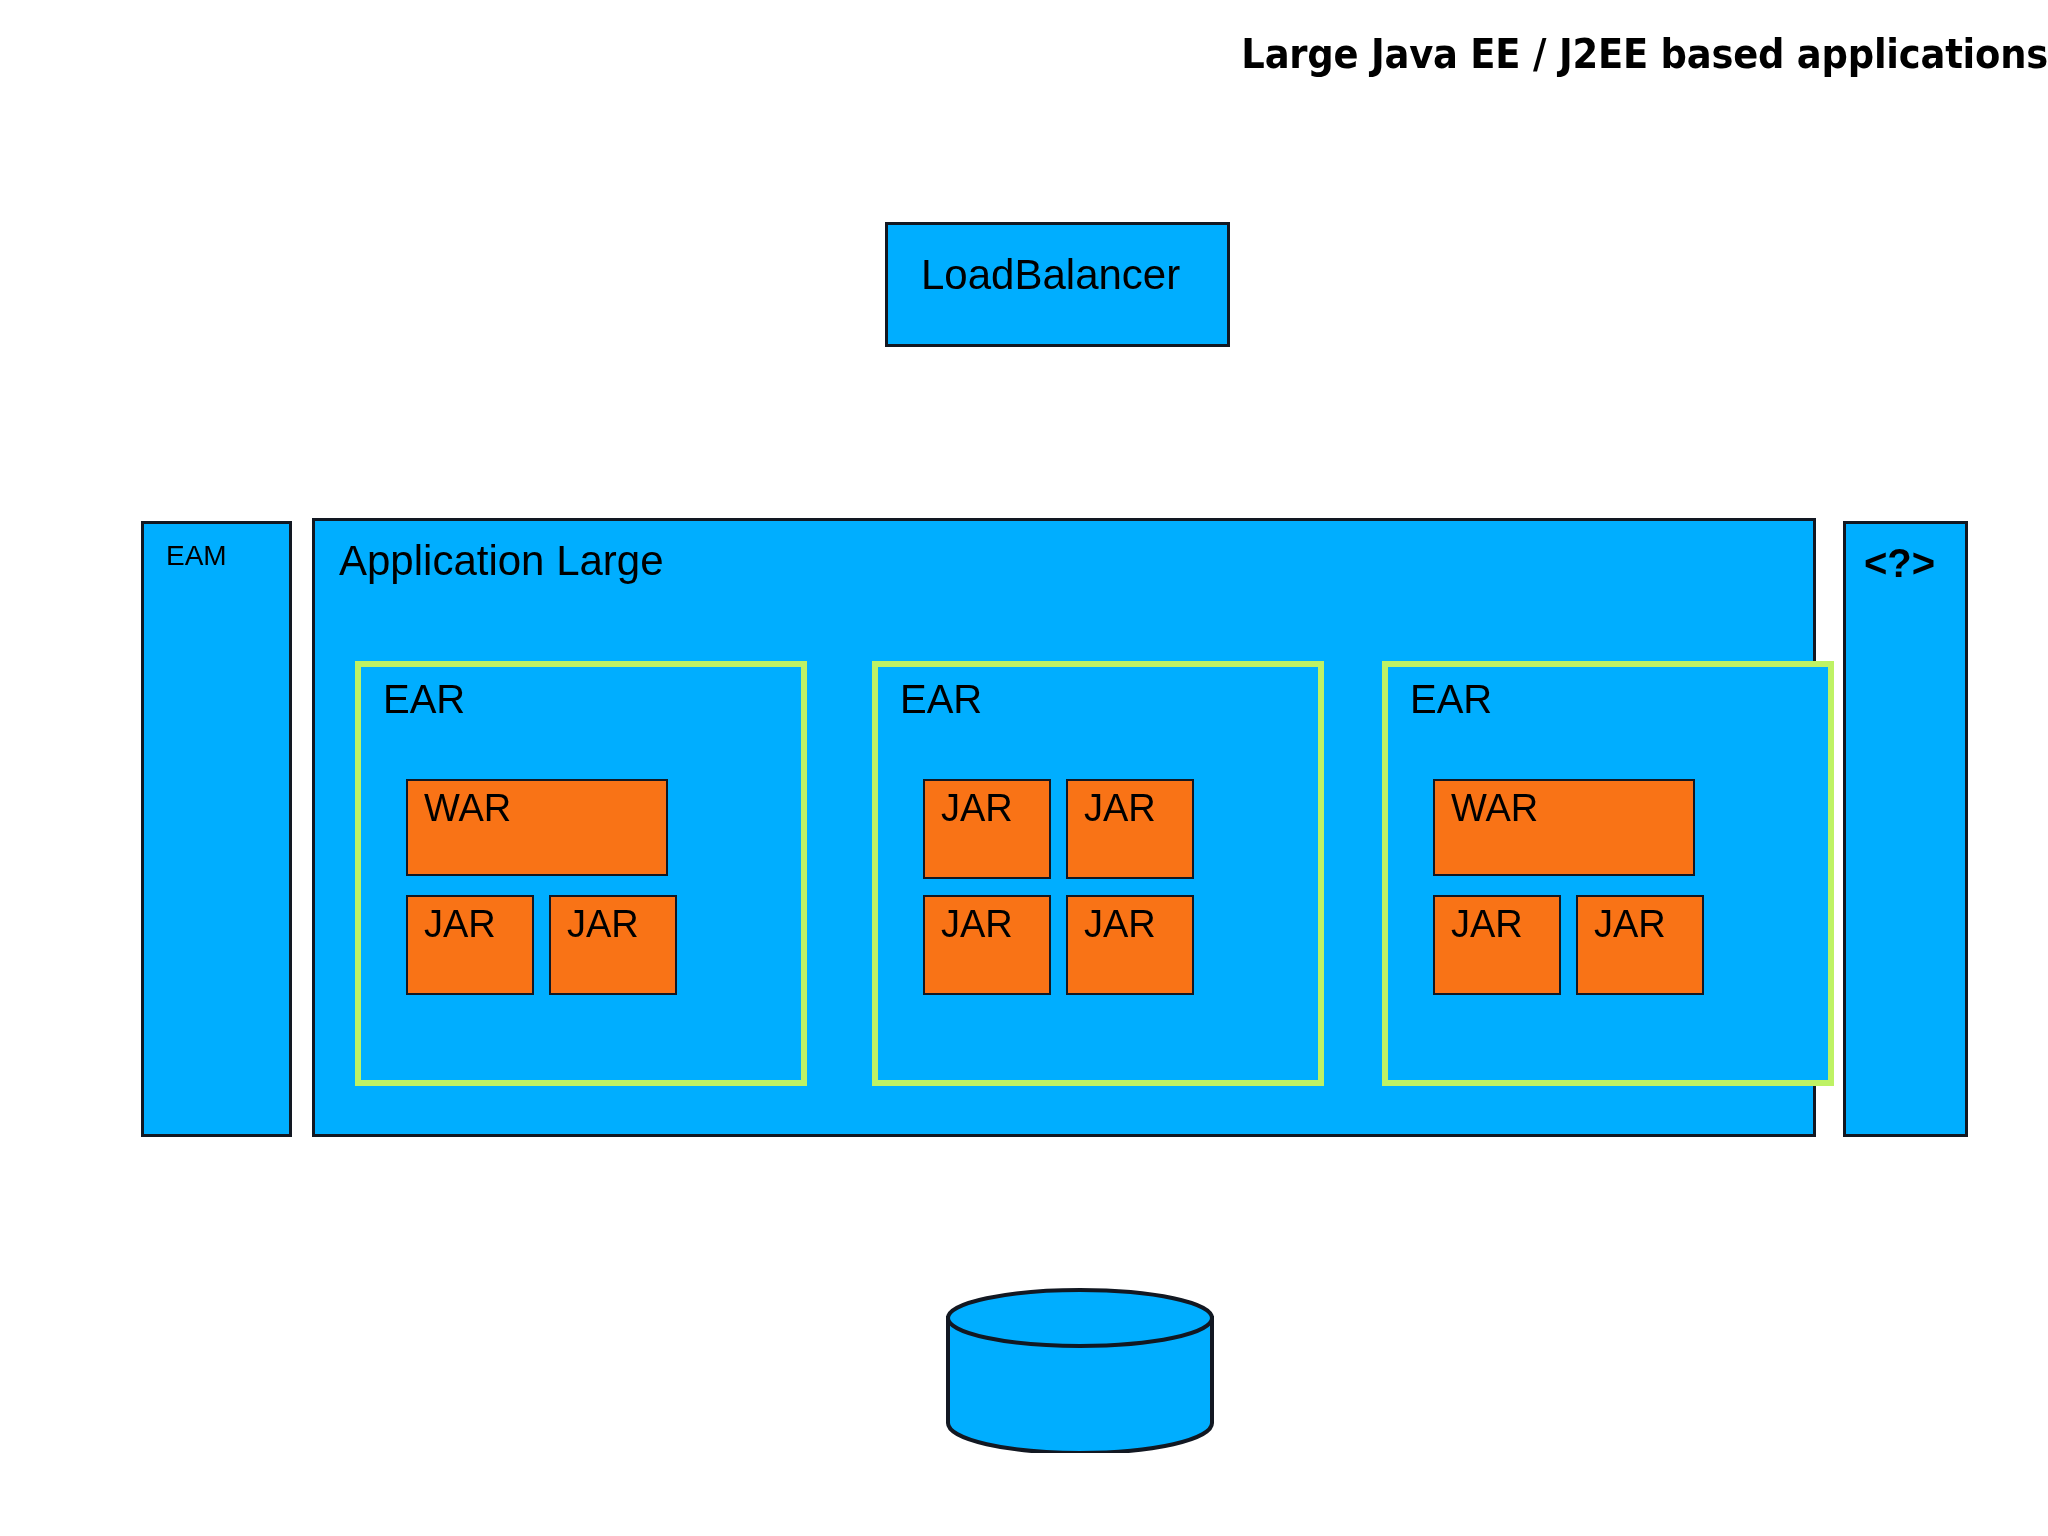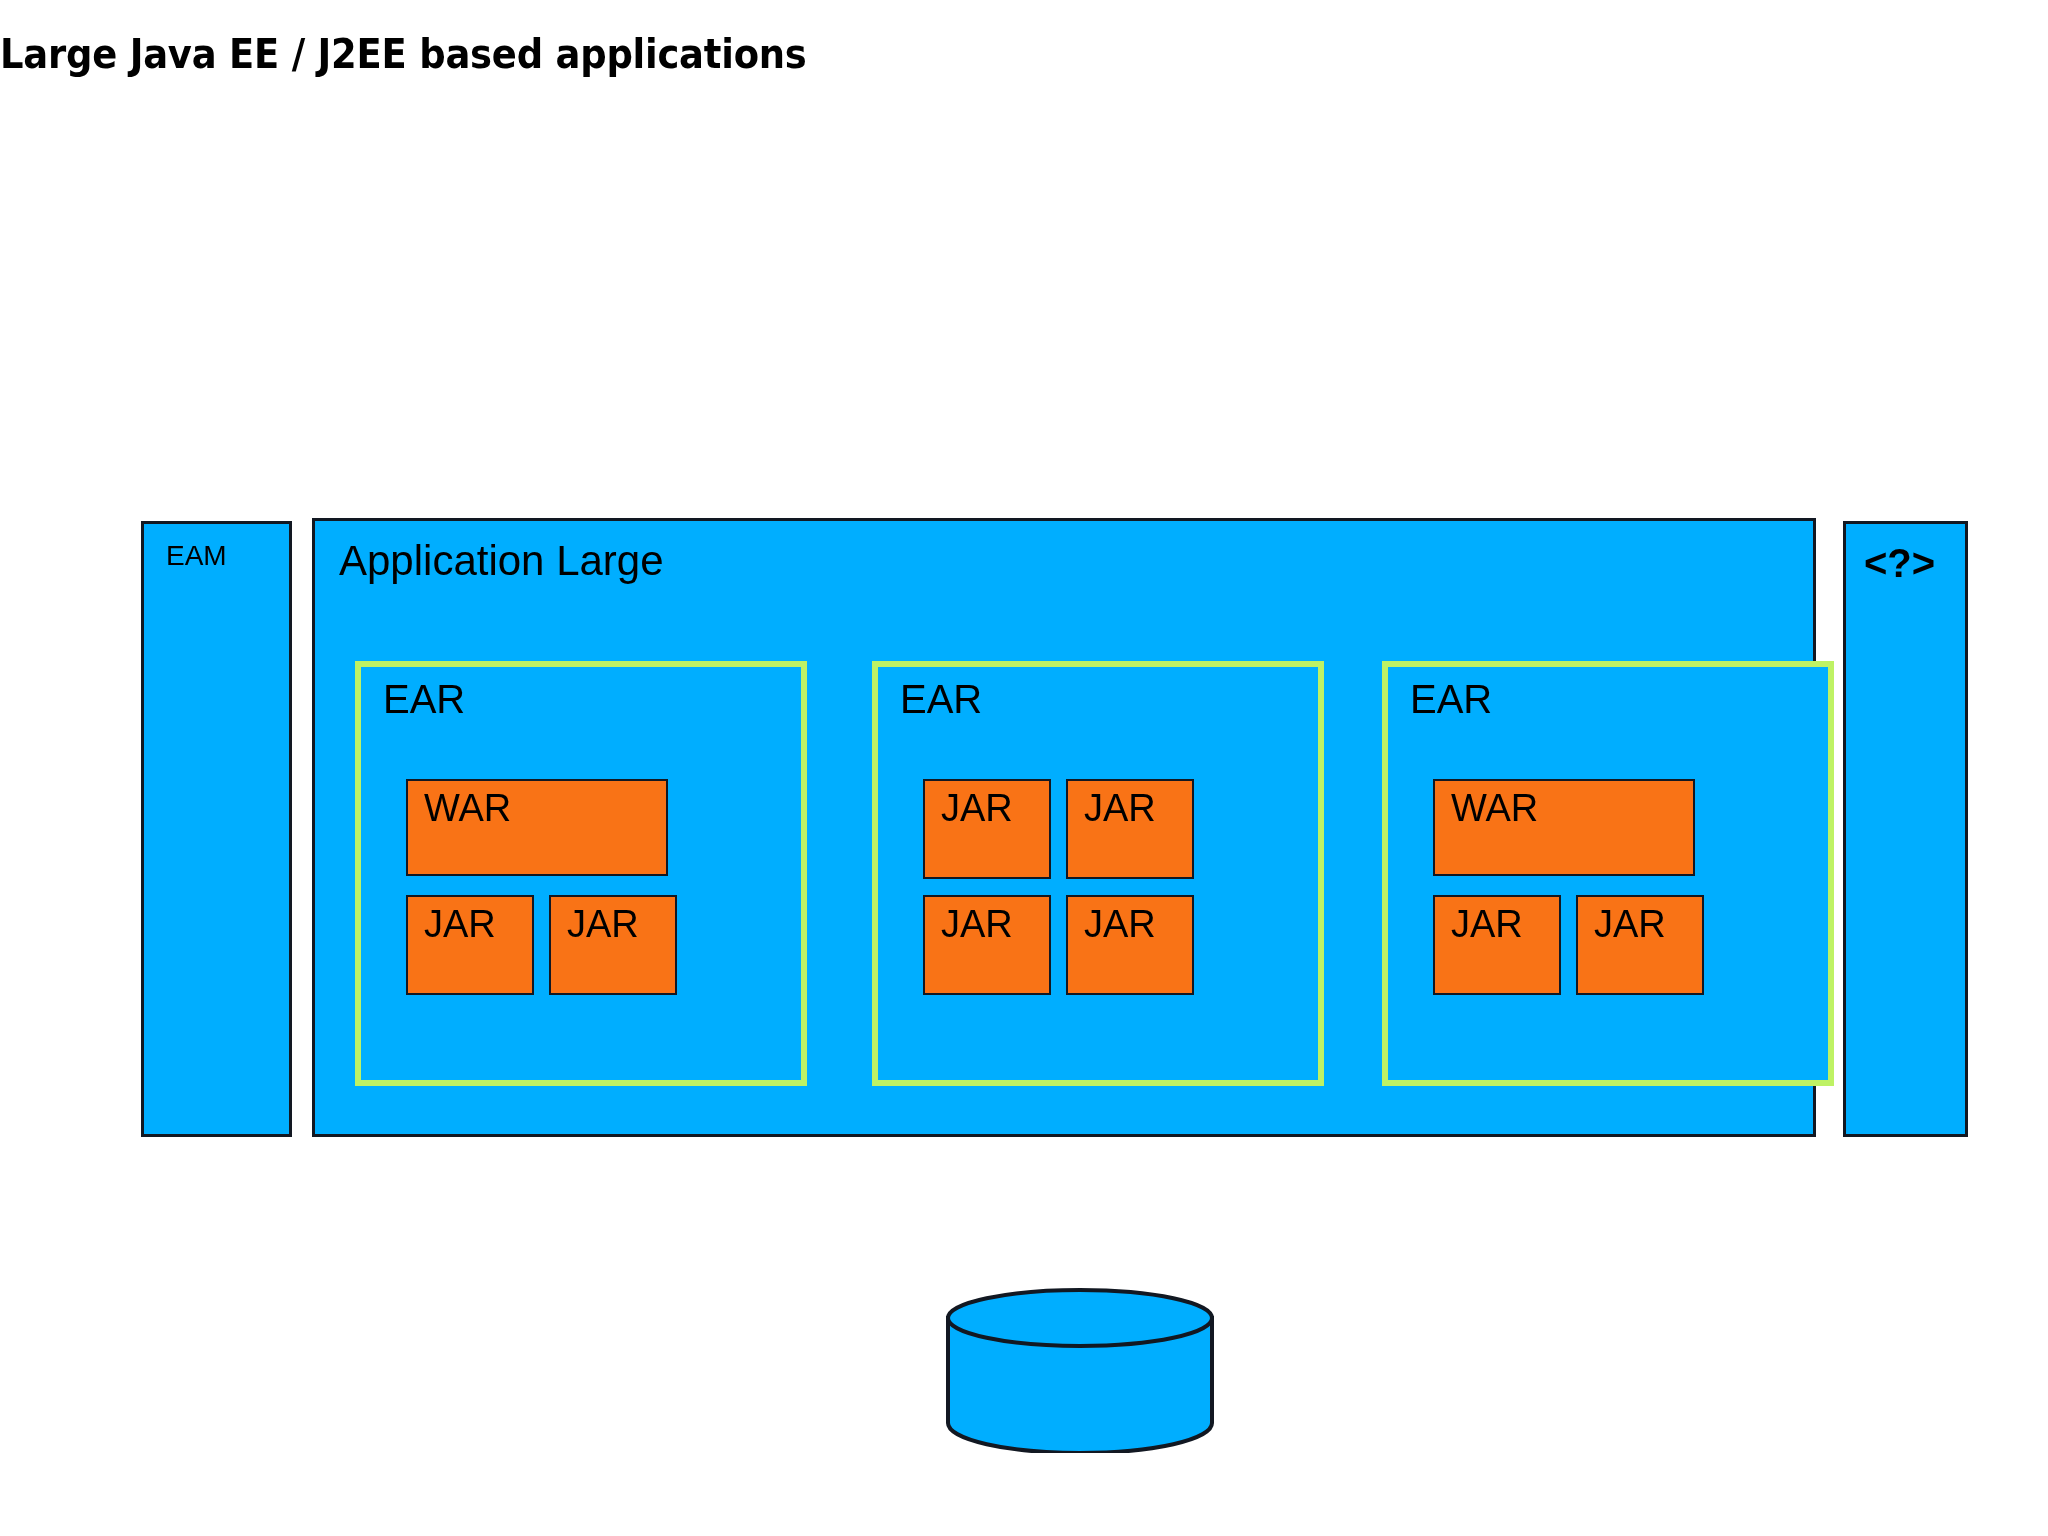--- a/index.html
+++ b/index.html
@@ -21,21 +21,21 @@
     width: 2048px;
     height: 1536px;
     background: #ffffff;
   }
 
   .title {
     position: absolute;
     left: 0;
     top: 30px;
     width: 2048px;
-    text-align: left;
+    text-align: right;
     font-family: "DejaVu Sans Condensed", "Liberation Sans Narrow", "Liberation Sans", sans-serif;
     font-weight: bold;
     font-size: 41px;
     letter-spacing: -0.2px;
     color: #000000;
     white-space: nowrap;
   }
 
   
   .box {
@@ -181,20 +181,23 @@
   }
   #database svg { display: block; }
 </style>
 </head>
 <body>
 
 <div id="canvas">
 
   <div class="title">Large Java EE / J2EE based applications</div>
 
+  <div class="box" id="load-balancer">
+    <span class="box-label">LoadBalancer</span>
+  </div>
 
   <div class="box" id="eam-box">
     <span class="box-label">EAM</span>
   </div>
 
   <div class="box" id="app-server">
     <span class="box-label">Application Large</span>
 
     <div class="ear" id="ear-1">
       <span class="box-label">EAR</span>

